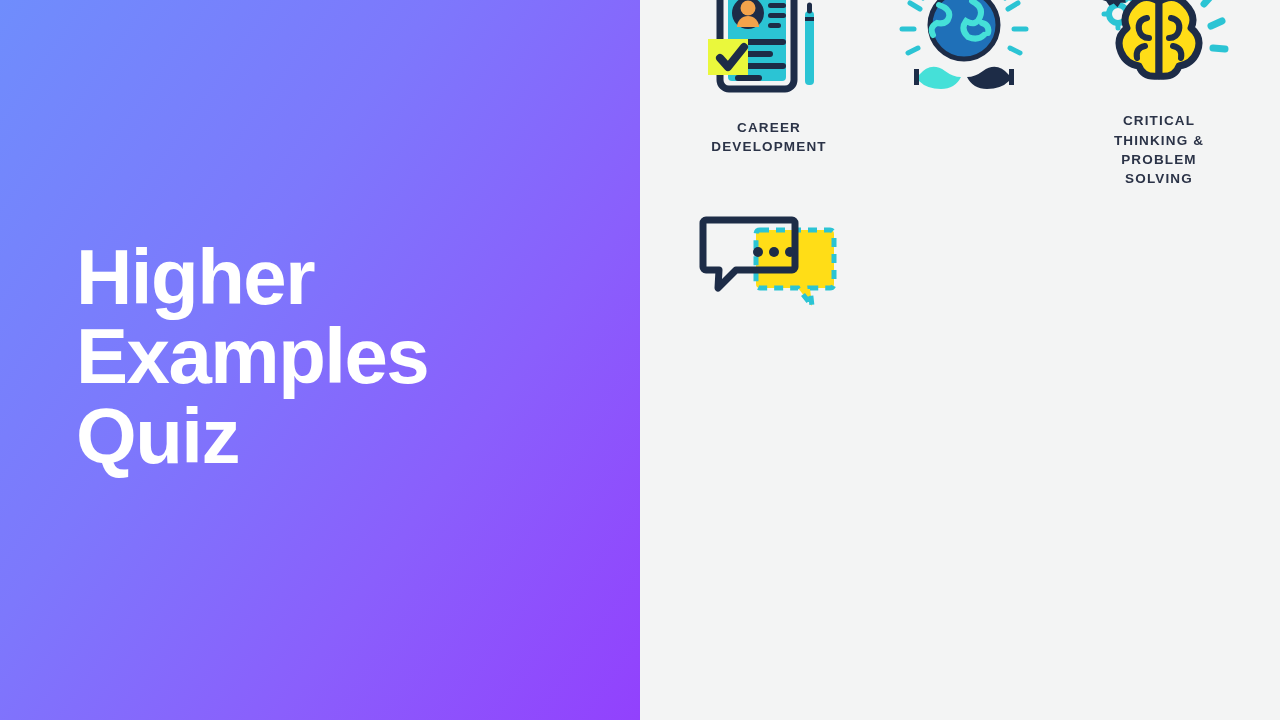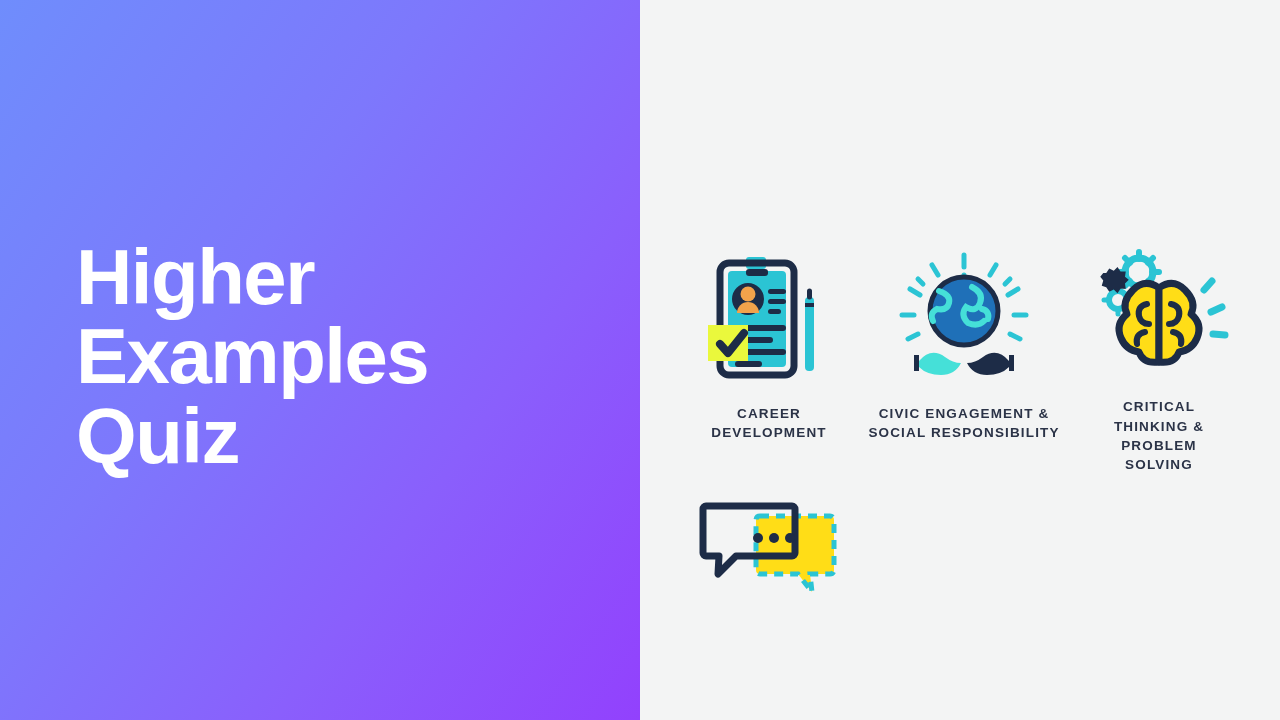--- a/index.html
+++ b/index.html
@@ -29,21 +29,21 @@
     margin-top:-6px;
   }
   .title .ln{display:block;white-space:nowrap;}
 
   
   .right-panel{
     position:relative;
     flex:1 1 auto;
     height:720px;
     background:#f3f4f4;
-    display:flex;align-items:flex-end;justify-content:center;
+    display:flex;align-items:flex-start;justify-content:center;
   }
   .icon-grid{
     display:grid;
     grid-template-columns:195px 195px 195px;
     grid-template-rows:230px 230px;
     column-gap:0px;
     row-gap:16px;
     margin-top:-42px;
     margin-left:8px;
   }
@@ -133,22 +133,20 @@
                 <path d="M116 30 l-5 5"></path>
             </g>
             <circle cx="70" cy="62" r="34" fill="#1f70b8" stroke="#1d2c47" stroke-width="5"></circle>
             <path d="M45 42 q12 4 10 12 t-12 6 q-8 4 -4 12 M78 38 q12 6 8 16 t-14 4 q-6 8 2 16 q10 4 16 -2 M88 60 q8 2 6 10" fill="none" stroke="#45e0d8" stroke-width="6" stroke-linecap="round"></path>
             <path d="M20 106 h5 v16 h-5z" fill="#1d2c47"></path>
             <path d="M25 112 q12 -14 26 -4 q8 6 16 6 q-6 12 -20 12 q-14 0 -22 -8z" fill="#45e0d8"></path>
             <path d="M120 106 h-5 v16 h5z" fill="#1d2c47"></path>
             <path d="M115 112 q-12 -14 -26 -4 q-8 6 -16 6 q6 12 20 12 q14 0 22 -8z" fill="#1d2c47"></path>
           </svg>
         </div>
-        <div class="cap">Civic Engagement &amp;
-Social Responsibility</div>
       </div>
 
       <div class="cell">
         <div class="art">
           <svg width="145" height="140" viewBox="0 0 145 140">
             <g fill="none" stroke="#2bc4d4" stroke-width="7">
               <circle cx="52" cy="26" r="14"></circle>
             </g>
             <g stroke="#2bc4d4" stroke-width="6" stroke-linecap="round">
               <path d="M52 6 v7"></path>

